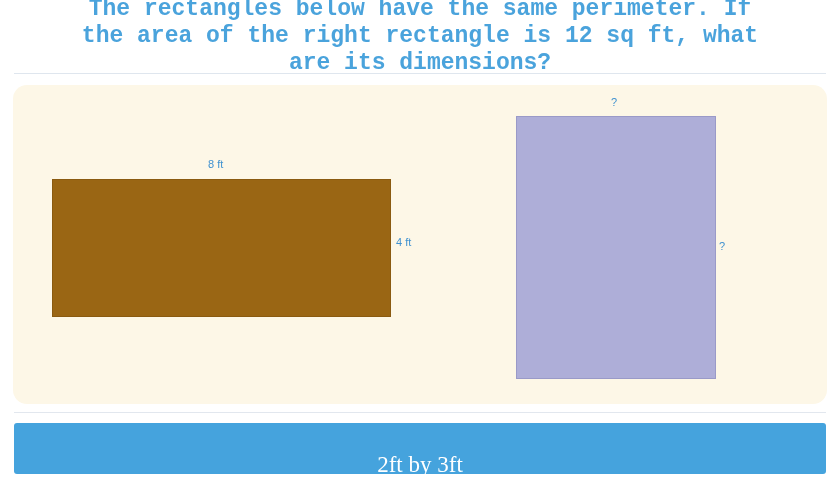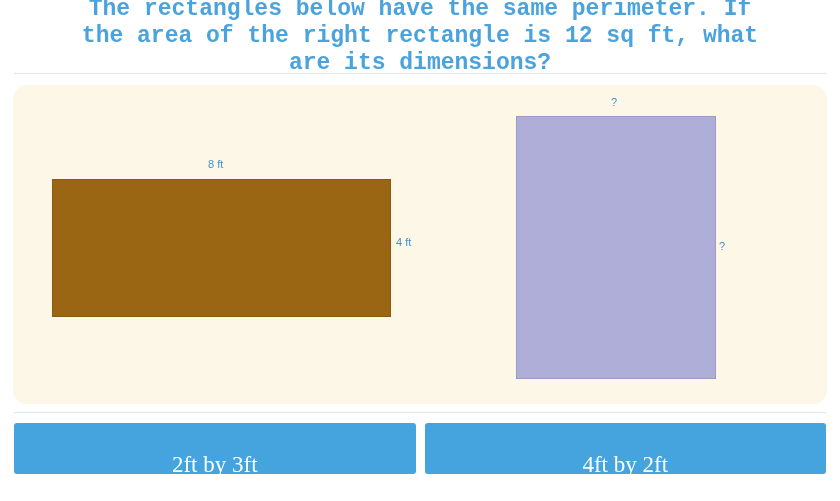--- a/index.html
+++ b/index.html
@@ -146,14 +146,13 @@
 <div class="dim-label label-left-right">4 ft</div>
 
 <div class="dim-label label-right-top">?</div>
 
 <div class="dim-label label-right-right">?</div>
 
 <div class="answers-divider"></div>
 
 <div class="answer-row">
   <button class="answer-button">2ft by 3ft</button>
-  <button class="answer-button">4ft by 2ft</button>
 </div>
 
 </body></html>

